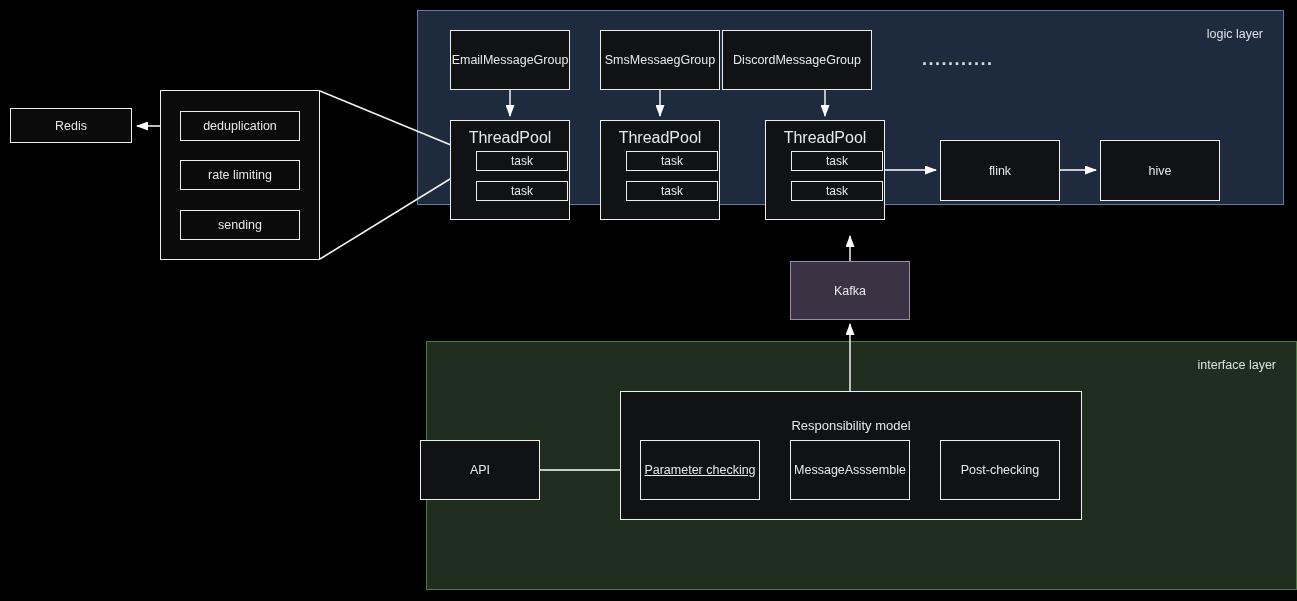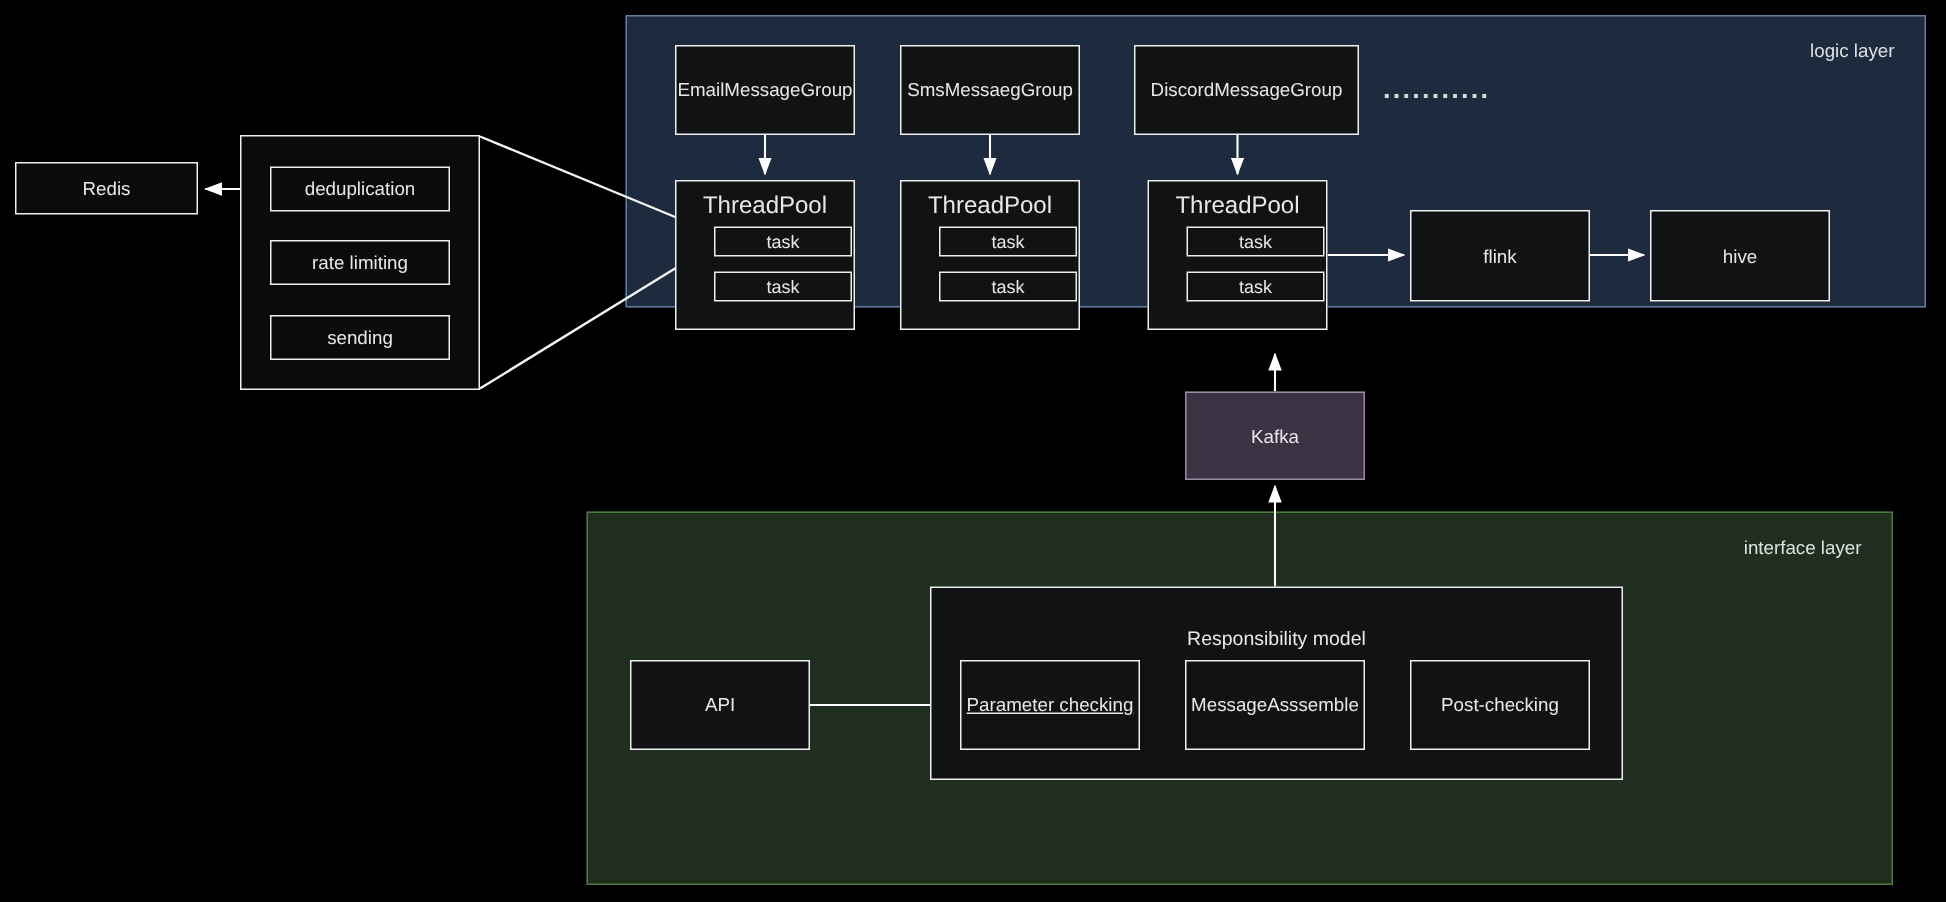--- a/index.html
+++ b/index.html
@@ -15,21 +15,21 @@
     --text:#e8e8e8;
     --arrow:#ffffff;
   }
   *{margin:0;padding:0;box-sizing:border-box;}
   html,body{background:var(--page-bg);}
   body{font-family:"Liberation Sans","DejaVu Sans",sans-serif;color:var(--text);}
   .stage{position:relative;width:1297px;height:601px;background:var(--page-bg);overflow:hidden;}
 
   .layer{position:absolute;}
   .layer.logic{background:var(--logic-layer-bg);border:1px solid var(--logic-layer-border);}
-  .layer.iface{background:var(--interface-layer-bg);border:1px solid var(--interface-layer-border);}
+  .layer.iface{background:var(--interface-layer-bg);border:1px solid var(--interface-layer-border);margin-left:35px;}
   .layer-label{position:absolute;top:16px;right:20px;font-size:12.5px;color:#dde1e6;}
 
   .connectors{position:absolute;left:0;top:0;width:1297px;height:601px;pointer-events:none;}
   .connectors line{stroke:var(--arrow);stroke-width:1.4;}
   .connectors line.callout{stroke:#f2f2f2;stroke-width:1.6;}
 
   .node{position:absolute;background:var(--node-bg);border:1px solid var(--node-border);
         display:flex;align-items:center;justify-content:center;
         font-size:12.5px;text-align:center;color:var(--text);}
   .groupbox{position:absolute;background:#0b0b0b;border:1px solid var(--node-border);}
@@ -93,21 +93,21 @@
   <div class="node plain" style="left:180px;top:210px;width:120px;height:30px;">
     <span>sending</span>
   </div>
 
   <div class="node" style="left:450px;top:30px;width:120px;height:60px;">
     <span>EmailMessageGroup</span>
   </div>
   <div class="node" style="left:600px;top:30px;width:120px;height:60px;">
     <span>SmsMessaegGroup</span>
   </div>
-  <div class="node" style="left:756px;top:30px;width:150px;height:60px;">
+  <div class="node" style="left:722px;top:30px;width:150px;height:60px;">
     <span>DiscordMessageGroup</span>
   </div>
   <div class="dots" style="left:922px;top:49px;">...........</div>
 
   <div class="pool" style="left:450px;top:120px;width:120px;height:100px;">
     <span class="pool-title">ThreadPool</span>
     <div class="task" style="top:30px;">
       <span>task</span>
     </div>
     <div class="task" style="top:60px;">

